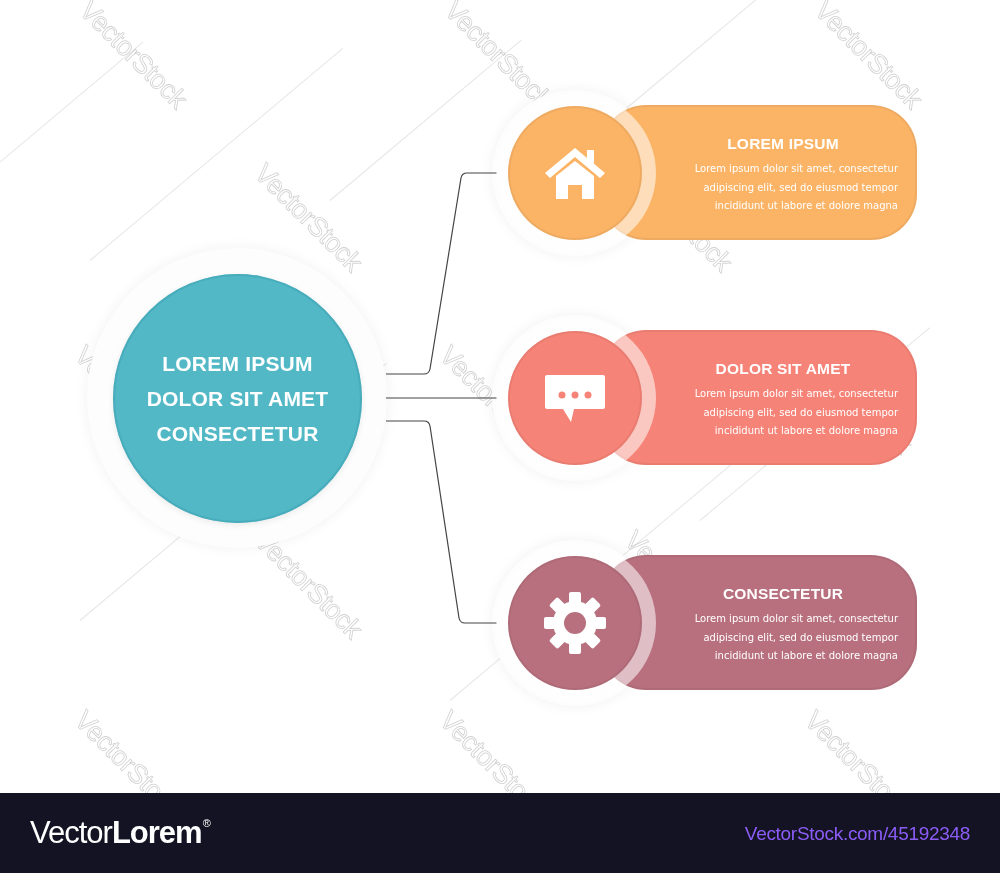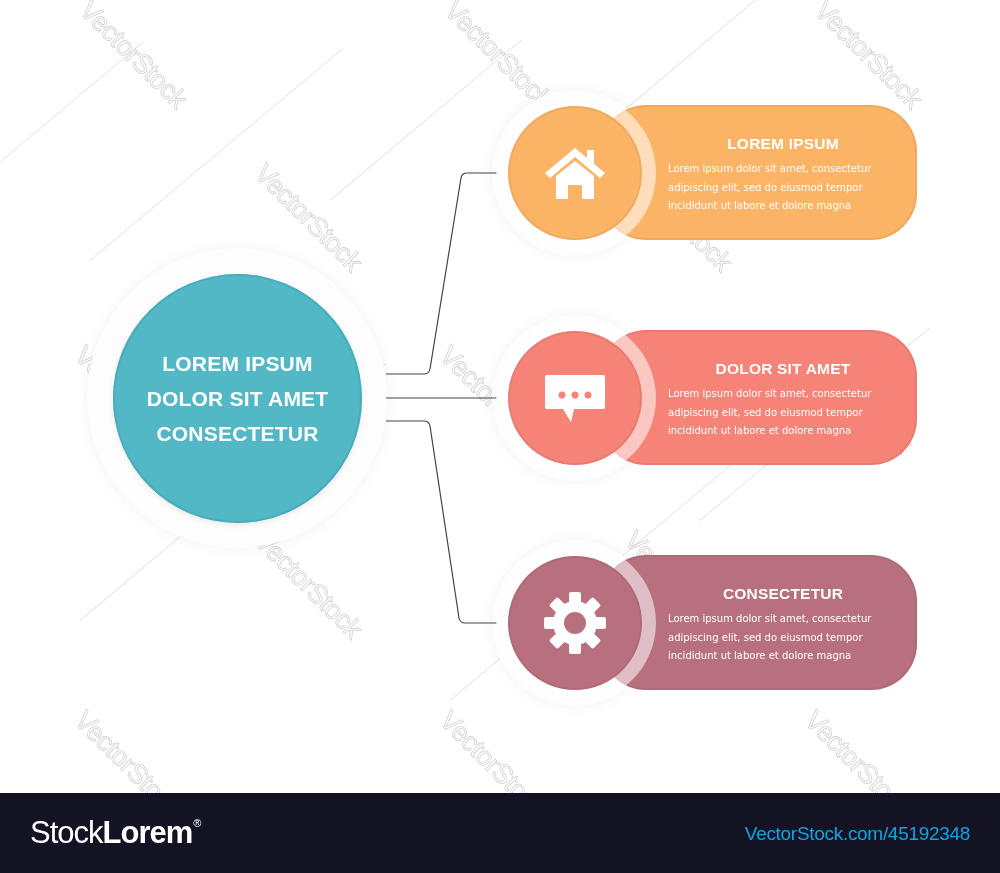--- a/index.html
+++ b/index.html
@@ -8,26 +8,26 @@
   .wm { position:absolute; color:rgba(0,0,0,0); -webkit-text-stroke:0.8px rgba(170,170,170,0.55); font-family:"Liberation Sans", sans-serif; font-size:27px; transform:rotate(45deg); transform-origin:left top; white-space:nowrap; letter-spacing:-0.5px; }
   .wline { position:absolute; height:1px; background:rgba(200,200,200,0.45); transform-origin:left center; }
   .halo { position:absolute; border-radius:50%; background:#fdfdfd; box-shadow:0 0 14px rgba(0,0,0,0.06); }
   .main-circle { position:absolute; left:113px; top:274px; width:249px; height:249px; border-radius:50%; background:#52b8c6; box-shadow:inset 0 0 0 2px rgba(60,160,175,0.5), 0 2px 6px rgba(0,0,0,0.08); display:flex; flex-direction:column; align-items:center; justify-content:center; }
   .main-circle .line { color:#fff; font-family:"Liberation Sans", sans-serif; font-weight:bold; font-size:21px; line-height:35px; text-align:center; letter-spacing:0.2px; }
   .pill { position:absolute; left:600px; width:317px; height:135px; border-radius:46px; box-shadow:inset 0 0 0 2px rgba(0,0,0,0.05); }
   .pill-ring { position:absolute; width:160px; height:160px; border-radius:50%; background:rgba(255,255,255,0.55); }
   .icon-circle { position:absolute; width:134px; height:134px; border-radius:50%; display:flex; align-items:center; justify-content:center; box-shadow:inset 0 0 0 2px rgba(0,0,0,0.05); }
   .pill-text { position:absolute; left:668px; width:230px; text-align:center; color:#fff; }
   .pill-title { font-family:"Liberation Sans", sans-serif; font-weight:bold; font-size:15.5px; line-height:20px; margin-bottom:6px; letter-spacing:0.2px; }
-  .pill-body { font-family:"DejaVu Sans", sans-serif; font-size:10px; line-height:18.5px; text-align:left; }
+  .pill-body { font-family:"DejaVu Sans", sans-serif; font-size:10px; line-height:18.5px; text-align:right; }
   .footer { position:absolute; left:0; top:793px; width:1000px; height:80px; background:#131323; }
   .footer-logo { position:absolute; left:30px; top:22px; color:#fff; font-family:"Liberation Sans", sans-serif; font-size:31px; letter-spacing:-1px; }
   .footer-logo b { font-weight:bold; }
   .footer-logo sup { font-size:11px; vertical-align:top; position:relative; top:2px; margin-left:1px; }
-  .footer-url { position:absolute; right:30px; top:30px; color:#0ea5e9; font-family:"Liberation Sans", sans-serif; font-size:19px; letter-spacing:-0.3px; }
+  .footer-url { position:absolute; right:30px; top:30px; color:#8b5cf6; font-family:"Liberation Sans", sans-serif; font-size:19px; letter-spacing:-0.3px; }
   svg.connectors { position:absolute; left:0; top:0; }
 </style>
 </head>
 <body>
 
 <div class="canvas">
 
   <div class="wline" style="left:-10px;top:170px;width:200px;transform:rotate(-40deg);"></div>
   <div class="wline" style="left:90px;top:260px;width:330px;transform:rotate(-40deg);"></div>
   <div class="wline" style="left:330px;top:200px;width:250px;transform:rotate(-40deg);"></div>
@@ -132,15 +132,15 @@
       <div class="pill-body">
         <div>Lorem ipsum dolor sit amet, consectetur</div>
         <div>adipiscing elit, sed do eiusmod tempor</div>
         <div>incididunt ut labore et dolore magna</div>
       </div>
     </div>
   </div>
 </div>
 
 <div class="footer">
-  <div class="footer-logo"><span>Stock</span><b>Lorem</b><sup>®</sup></div>
+  <div class="footer-logo"><span>Vector</span><b>Lorem</b><sup>®</sup></div>
   <div class="footer-url">VectorStock.com/45192348</div>
 </div>
 
 </body></html>

